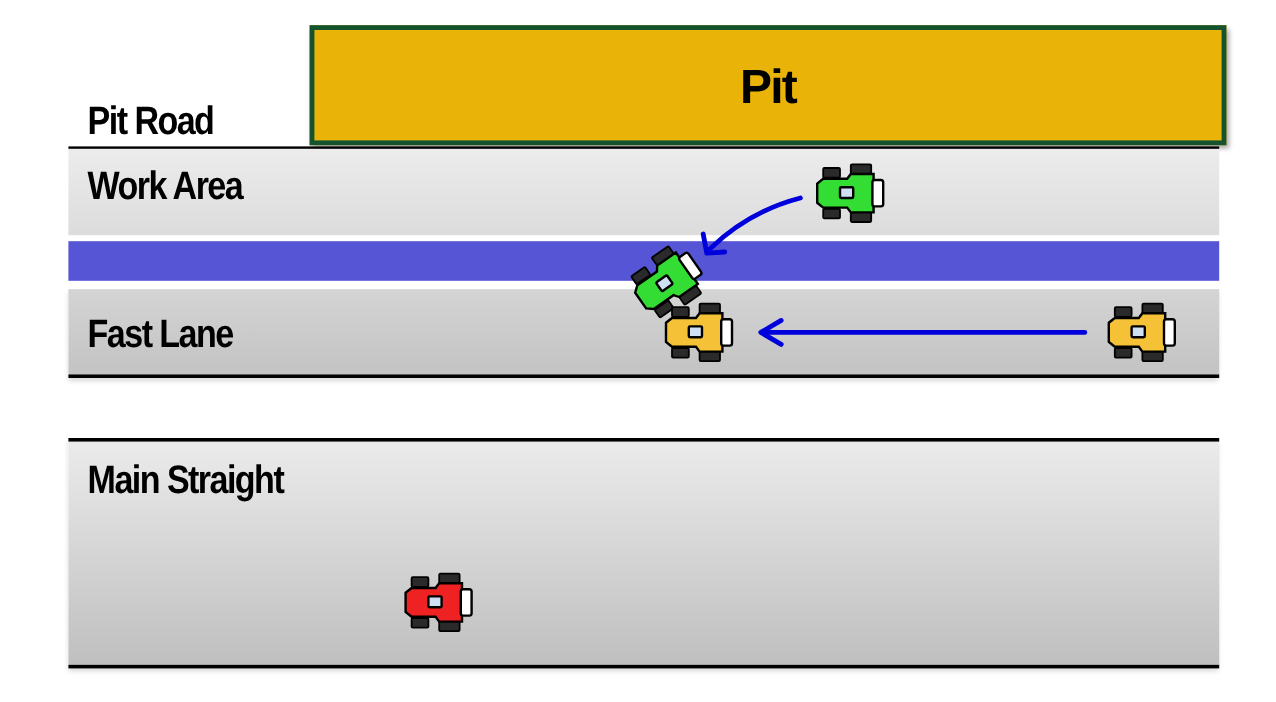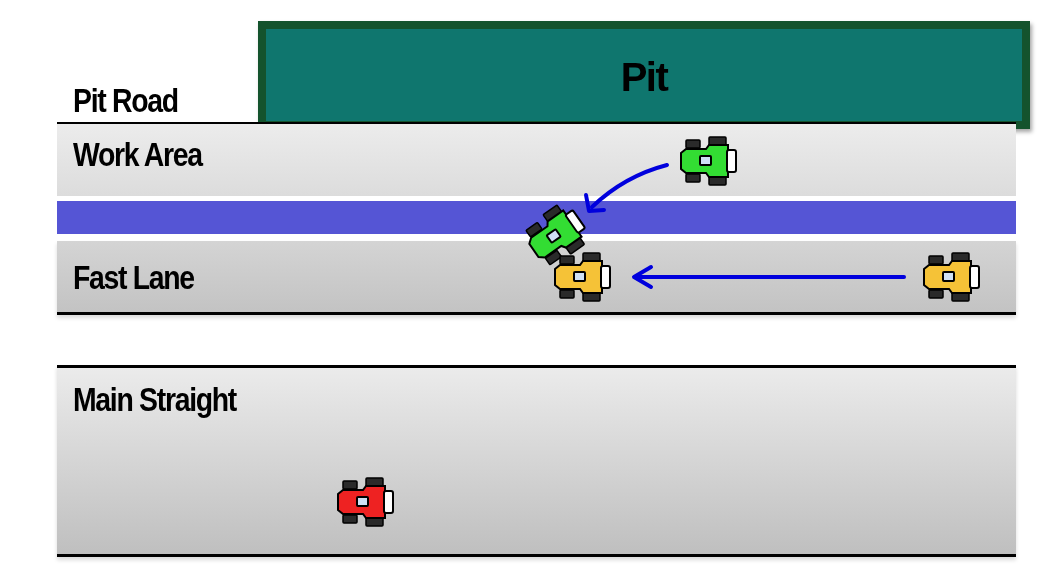--- a/index.html
+++ b/index.html
@@ -1,22 +1,22 @@
 <!DOCTYPE html>
 <html><head>
 <meta charset="utf-8">
 <style>
   html, body { margin: 0; padding: 0; background: #ffffff; }
   body { width: 1063px; height: 585px; position: relative; overflow: hidden;
          font-family: "Liberation Sans", "DejaVu Sans", sans-serif; }
   .abs { position: absolute; }
   .label { font-weight: bold; color: #000; font-size: 33px; letter-spacing: -1.5px;
            transform: scaleX(0.86); transform-origin: left center; white-space: nowrap; }
-  .pit-box { left: 258px; top: 21px; width: 756px; height: 92px; background: #0f766e;
-             border: 8px solid #14532d; box-shadow: 2px 3px 4px rgba(0,0,0,0.35); }
+  .pit-box { left: 258px; top: 21px; width: 756px; height: 92px; background: #eab308;
+             border: 4px solid #14532d; box-shadow: 2px 3px 4px rgba(0,0,0,0.35); }
   .pit-title { position: absolute; left: 0; right: 0; top: 26px; text-align: center;
                font-weight: bold; font-size: 40px; letter-spacing: -1.5px; color: #000; }
   .band { left: 57px; width: 959px; }
   .work-area { top: 122px; height: 72px; border-top: 2px solid #000;
                background: linear-gradient(#ececec, #dcdcdc); }
   .blue-lane { top: 201px; height: 33px; background: #5555d5; }
   .fast-lane { top: 241px; height: 71px; border-bottom: 3px solid #000;
                background: linear-gradient(#d4d4d4, #c3c3c3); box-shadow: 0 3px 4px rgba(0,0,0,0.15); }
   .main-straight { top: 365px; height: 186px; border-top: 3px solid #000; border-bottom: 3px solid #000;
                    background: linear-gradient(#ebebeb, #bfbfbf); box-shadow: 0 3px 4px rgba(0,0,0,0.15); }

